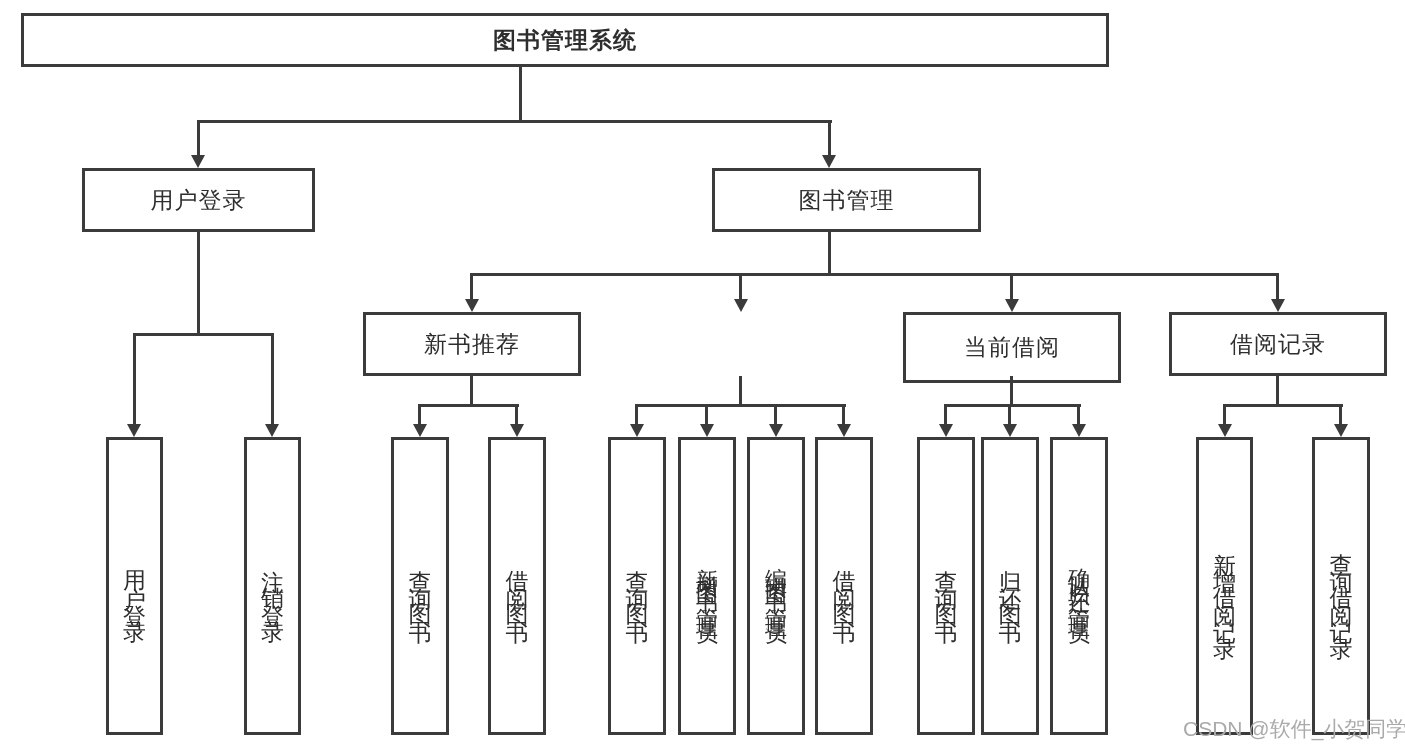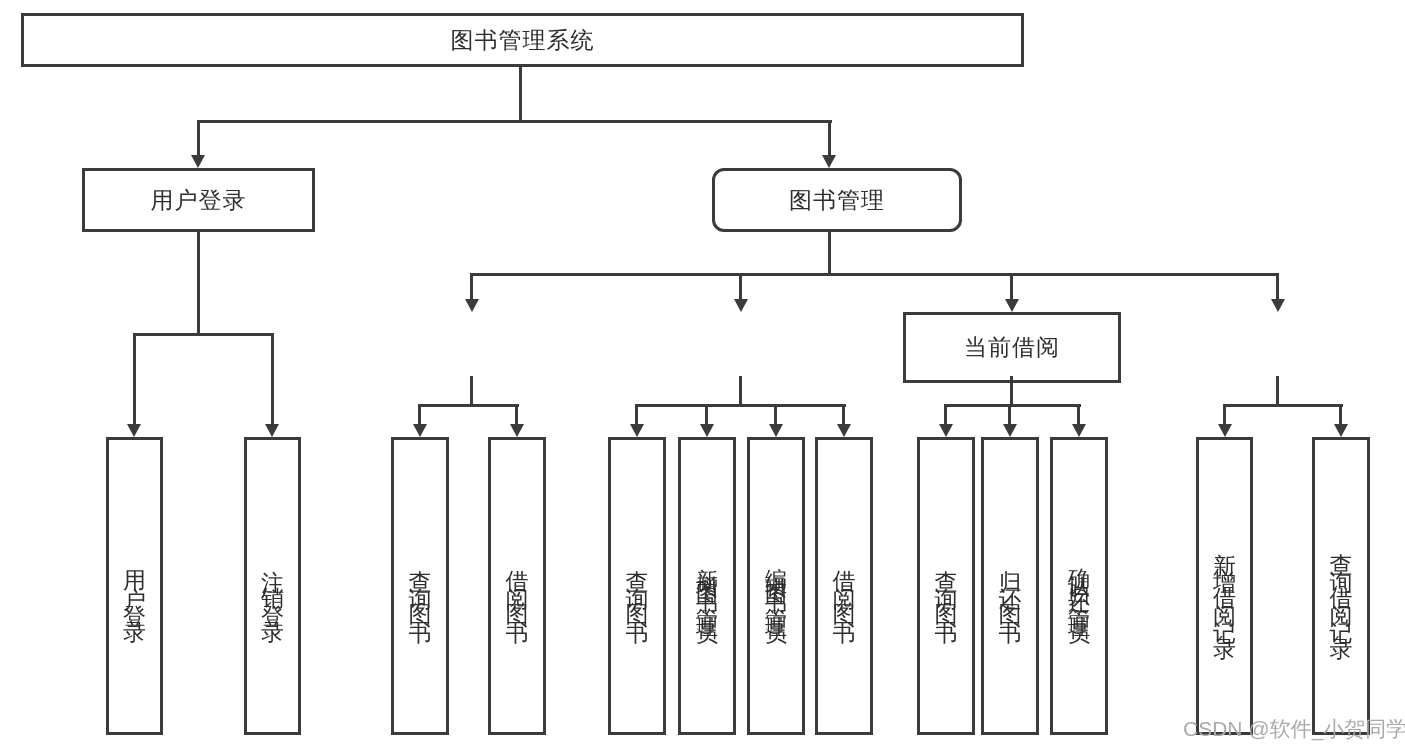--- a/index.html
+++ b/index.html
@@ -64,35 +64,35 @@
     color: #aaaaaa;
     white-space: nowrap;
     z-index: 5;
   }
 </style>
 </head>
 <body>
 
 <div id="canvas">
 
-  <div class="box" style="left:21px; top:13px; width:1003px; height:54px;">
+  <div class="box" style="left:21px; top:13px; width:1088px; height:54px;font-weight:bold;">
     <span class="hlabel">图书管理系统</span>
   </div>
 
   <div class="v" style="left:519px; top:66px; height:57px;"></div>
   <div class="h" style="left:197px; top:120px; width:635px;"></div>
   <div class="v" style="left:197px; top:120px; height:38px;"></div>
   <div class="a" style="left:191px; top:155px;"></div>
   <div class="v" style="left:828px; top:120px; height:38px;"></div>
   <div class="a" style="left:822px; top:155px;"></div>
 
   <div class="box" style="left:82px; top:168px; width:233px; height:64px;">
     <span class="hlabel">用户登录</span>
   </div>
-  <div class="box" style="left:712px; top:168px; width:250px; height:64px;border-radius:12px;">
+  <div class="box" style="left:712px; top:168px; width:269px; height:64px;">
     <span class="hlabel">图书管理</span>
   </div>
 
   <div class="v" style="left:197px; top:232px; height:104px;"></div>
   <div class="h" style="left:133px; top:333px; width:141px;"></div>
   <div class="v" style="left:133px; top:333px; height:94px;"></div>
   <div class="a" style="left:127px; top:424px;"></div>
   <div class="v" style="left:271px; top:333px; height:94px;"></div>
   <div class="a" style="left:265px; top:424px;"></div>
 
@@ -100,22 +100,28 @@
   <div class="h" style="left:471px; top:273px; width:808px;"></div>
   <div class="v" style="left:470px; top:273px; height:30px;"></div>
   <div class="a" style="left:465px; top:299px;"></div>
   <div class="v" style="left:739px; top:273px; height:30px;"></div>
   <div class="a" style="left:734px; top:299px;"></div>
   <div class="v" style="left:1010px; top:273px; height:30px;"></div>
   <div class="a" style="left:1005px; top:299px;"></div>
   <div class="v" style="left:1276px; top:273px; height:30px;"></div>
   <div class="a" style="left:1271px; top:299px;"></div>
 
+  <div class="box" style="left:363px; top:312px; width:218px; height:64px;">
+    <span class="hlabel">新书推荐</span>
+  </div>
   <div class="box" style="left:903px; top:312px; width:218px; height:71px;">
     <span class="hlabel">当前借阅</span>
+  </div>
+  <div class="box" style="left:1169px; top:312px; width:218px; height:64px;">
+    <span class="hlabel">借阅记录</span>
   </div>
 
   <div class="v" style="left:470px; top:376px; height:31px;"></div>
   <div class="h" style="left:419px; top:404px; width:100px;"></div>
   <div class="v" style="left:418px; top:404px; height:23px;"></div>
   <div class="a" style="left:413px; top:424px;"></div>
   <div class="v" style="left:515px; top:404px; height:23px;"></div>
   <div class="a" style="left:510px; top:424px;"></div>
 
   <div class="v" style="left:739px; top:376px; height:31px;"></div>

